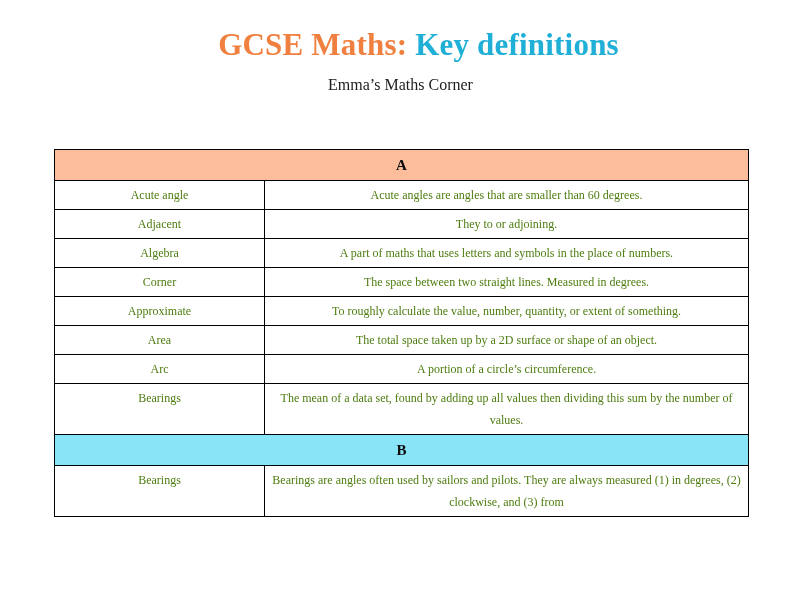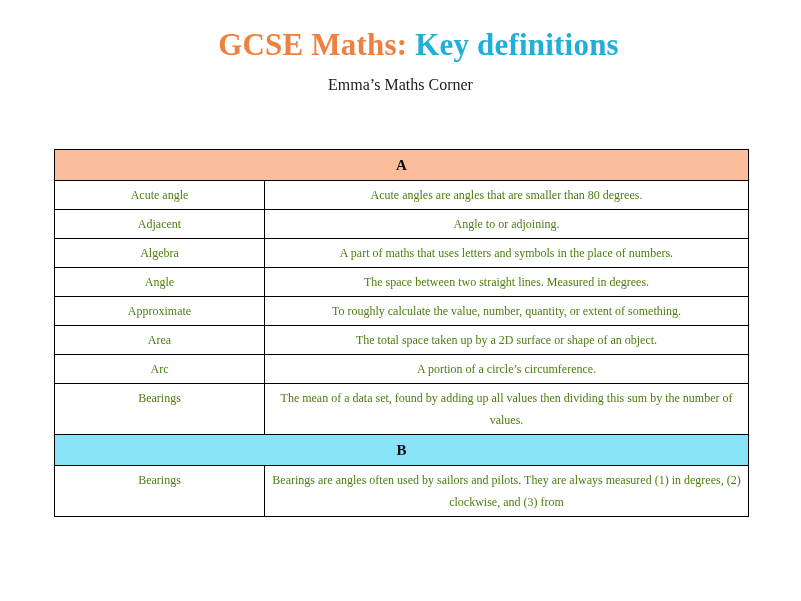--- a/index.html
+++ b/index.html
@@ -122,32 +122,32 @@
         <col class="col-def">
       </colgroup>
       <tbody>
 
         <tr class="letter-row letter-a">
           <td colspan="2">A</td>
         </tr>
 
         <tr class="entry-row">
           <td class="term">Acute angle</td>
-          <td class="def">Acute angles are angles that are smaller than 80 degrees.</td>
+          <td class="def">Acute angles are angles that are smaller than 60 degrees.</td>
         </tr>
         <tr class="entry-row">
           <td class="term">Adjacent</td>
-          <td class="def">Angle to or adjoining.</td>
+          <td class="def">They to or adjoining.</td>
         </tr>
         <tr class="entry-row">
           <td class="term">Algebra</td>
           <td class="def">A part of maths that uses letters and symbols in the place of numbers.</td>
         </tr>
         <tr class="entry-row">
-          <td class="term">Angle</td>
+          <td class="term">Corner</td>
           <td class="def">The space between two straight lines. Measured in degrees.</td>
         </tr>
         <tr class="entry-row">
           <td class="term">Approximate</td>
           <td class="def">To roughly calculate the value, number, quantity, or extent of something.</td>
         </tr>
         <tr class="entry-row">
           <td class="term">Area</td>
           <td class="def">The total space taken up by a 2D surface or shape of an object.</td>
         </tr>

